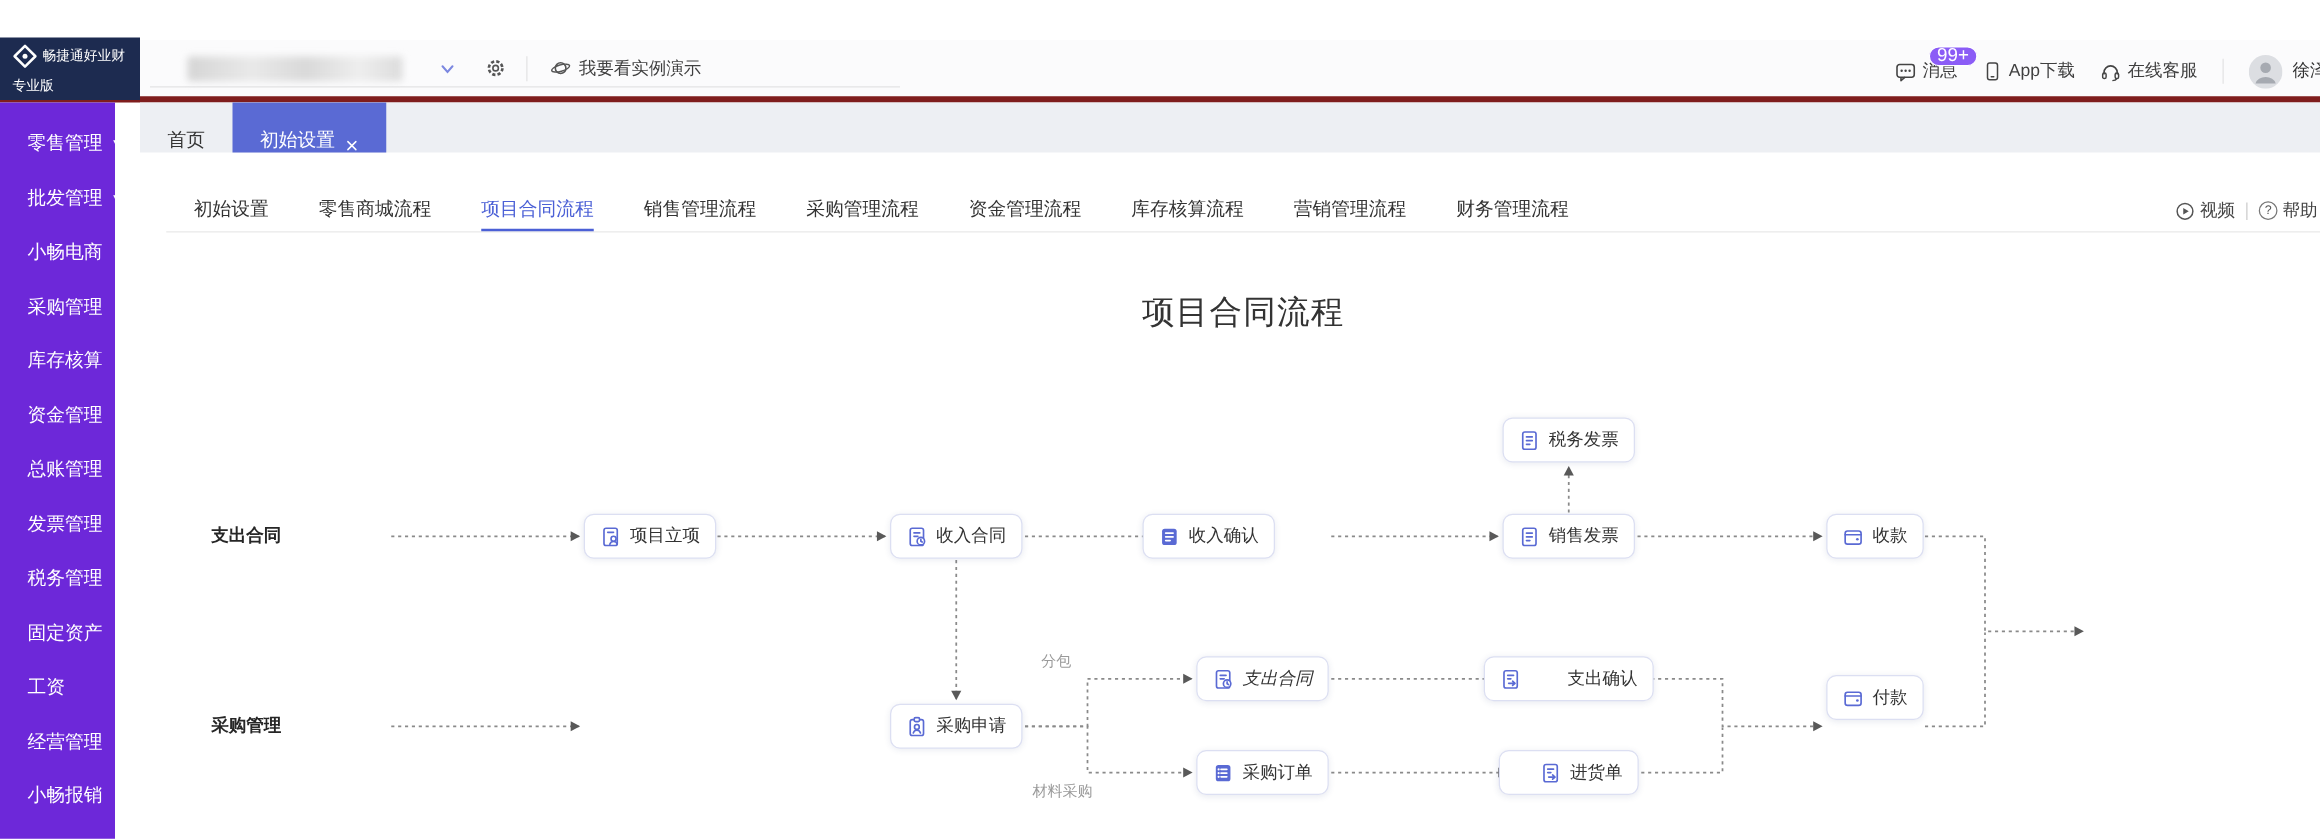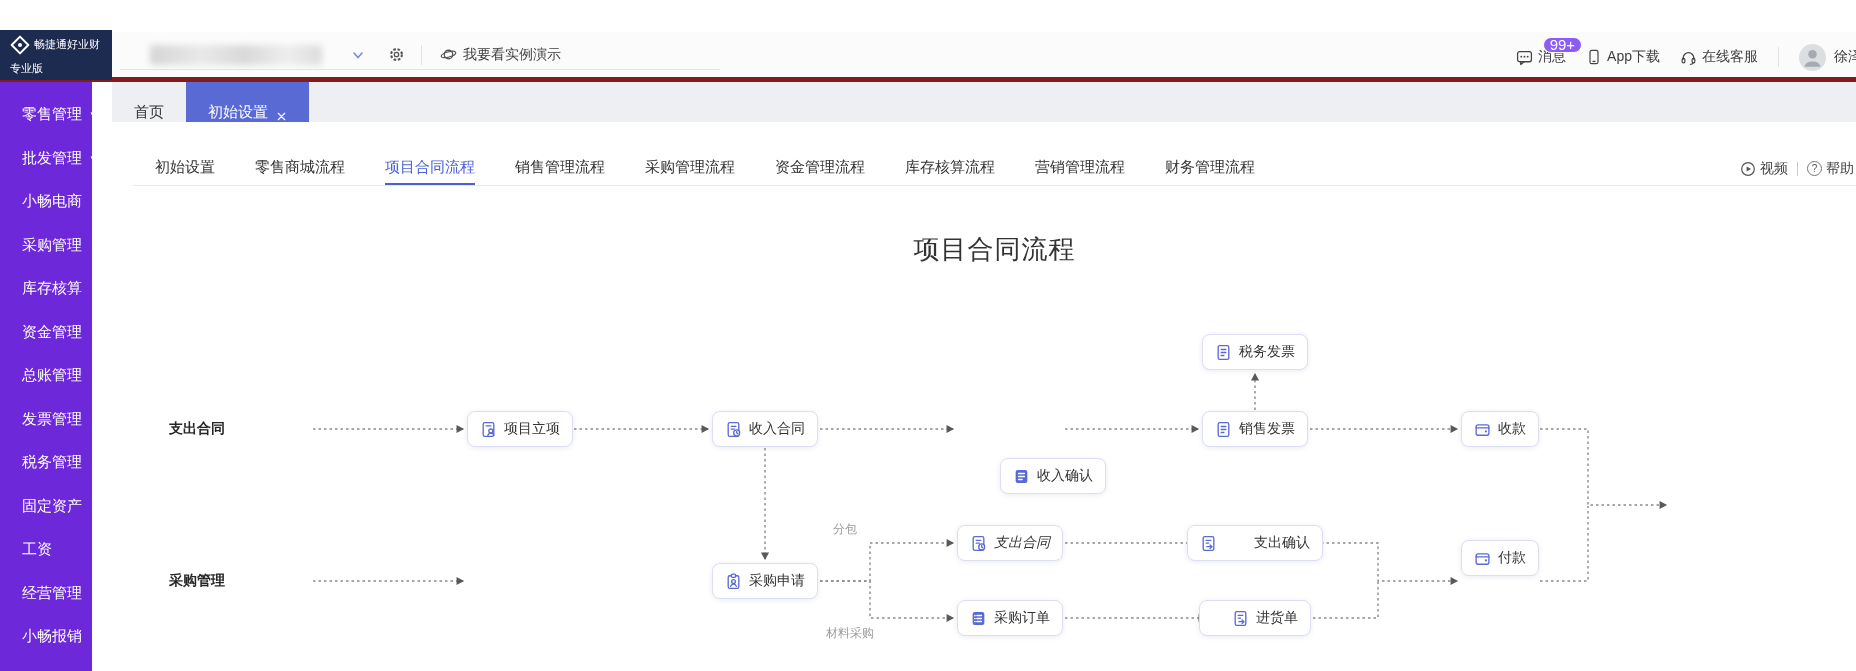--- a/index.html
+++ b/index.html
@@ -303,21 +303,21 @@
           <span class="nicon">
             <svg width="17" height="17" viewBox="0 0 16 16" fill="none" stroke="currentColor" stroke-width="1.25" stroke-linecap="round" stroke-linejoin="round">
               <rect x="3" y="1.5" width="10" height="13" rx="1.6"></rect>
               <path d="M5.8 5h4.4M5.8 7.6h3"></path>
               <circle cx="11" cy="11.2" r="2.8" fill="#fff"></circle>
               <path d="M11 9.9v1.4l1 .6"></path>
             </svg>
           </span>
           <span>收入合同</span>
         </div>
-        <div class="flow-node" style="left: 920px; top: 243px; margin-top: 47px;">
+        <div class="flow-node" style="left: 834px; top: 243px;">
           <span class="nicon">
             <svg width="17" height="17" viewBox="0 0 16 16" fill="none" stroke="currentColor" stroke-width="1.25" stroke-linecap="round" stroke-linejoin="round">
               <rect x="2.5" y="1.8" width="11" height="12.4" rx="2" fill="currentColor" stroke="none"></rect>
               <path d="M5.2 5.2h5.6M5.2 8h5.6M5.2 10.8h3.4" stroke="#fff"></path>
             </svg>
           </span>
           <span>收入确认</span>
         </div>
         <div class="flow-node" style="left: 1122px; top: 243px;">
           <span class="nicon">

